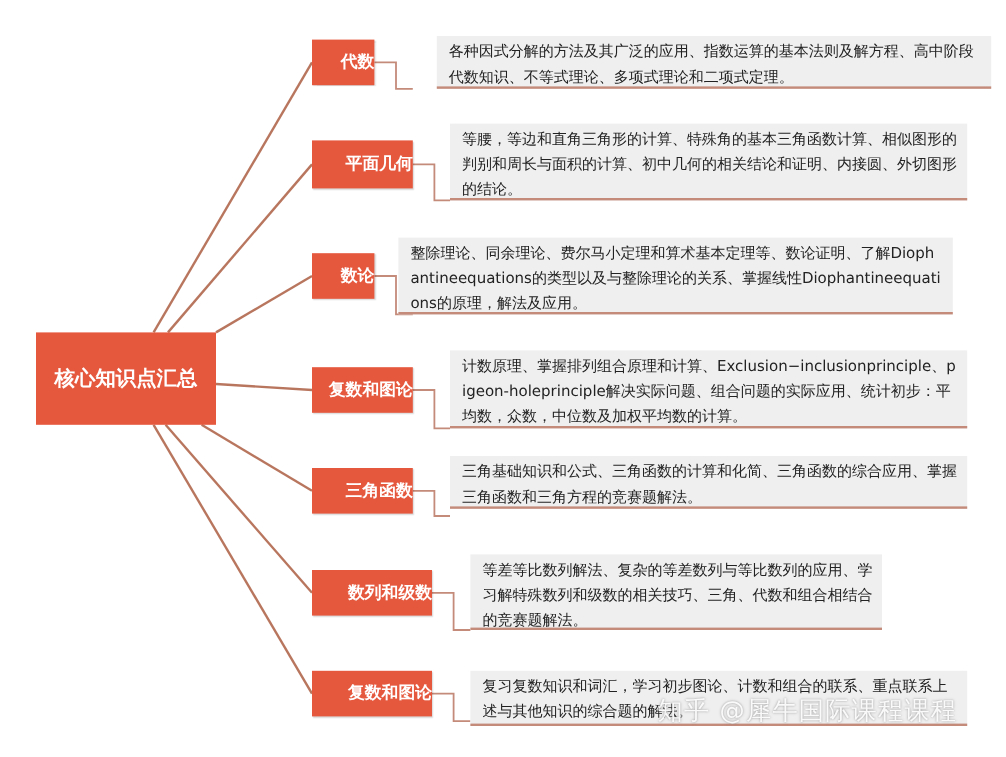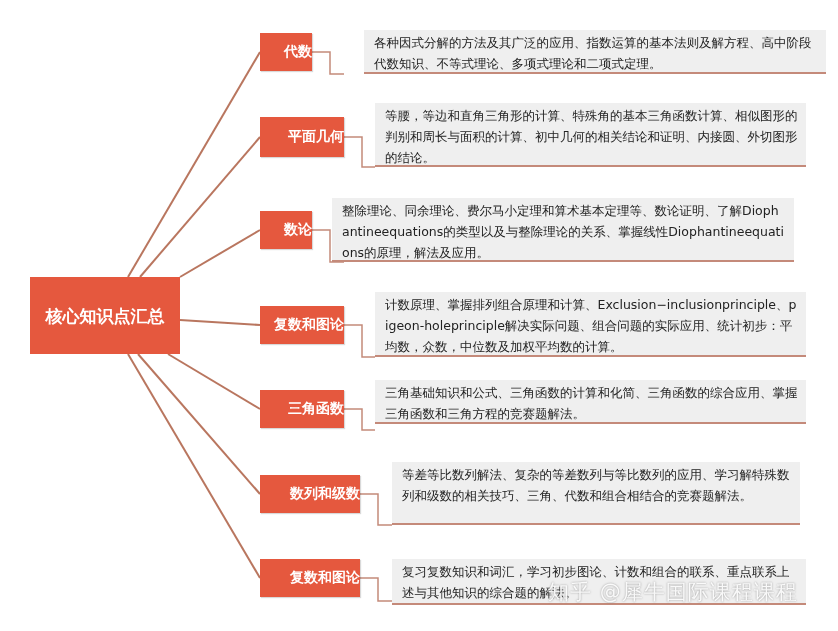--- a/index.html
+++ b/index.html
@@ -78,21 +78,21 @@
 <div class="cat" style="top:390px;width:84px;">
   <span>三角函数</span>
 </div>
 <div class="desc" style="left:375px;top:380px;width:431px;height:44px;">
   <span>三角基础知识和公式、三角函数的计算和化简、三角函数的综合应用、掌握三角函数和三角方程的竞赛题解法。</span>
 </div>
 
 <div class="cat" style="top:475px;width:100px;">
   <span>数列和级数</span>
 </div>
-<div class="desc" style="left:392px;top:462px;width:408px;height:63px;">
+<div class="desc" style="left:392px;top:462px;width:343px;height:63px;">
   <span>等差等比数列解法、复杂的等差数列与等比数列的应用、学习解特殊数列和级数的相关技巧、三角、代数和组合相结合的竞赛题解法。</span>
 </div>
 
 <div class="cat" style="top:559px;width:100px;">
   <span>复数和图论</span>
 </div>
 <div class="desc" style="left:392px;top:544px;width:414px;height:46px;margin-top:15px;">
   <span>复习复数知识和词汇，学习初步图论、计数和组合的联系、重点联系上述与其他知识的综合题的解法。</span>
 </div>
 

